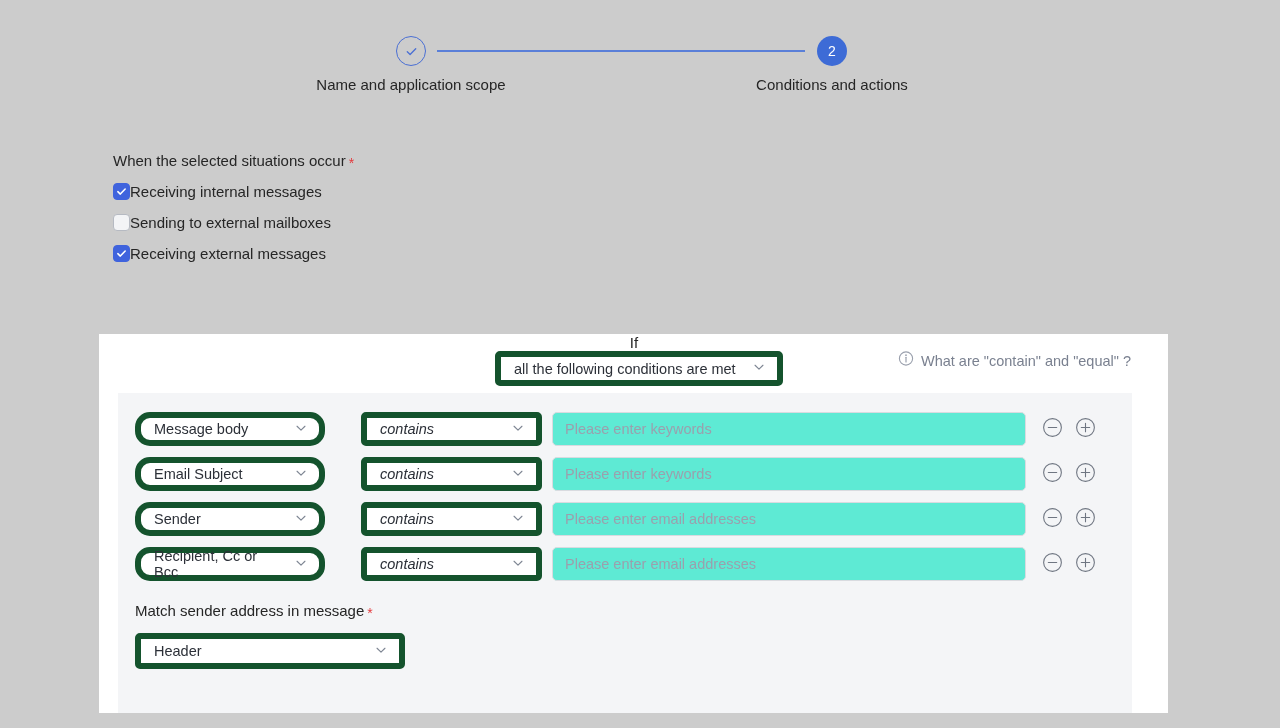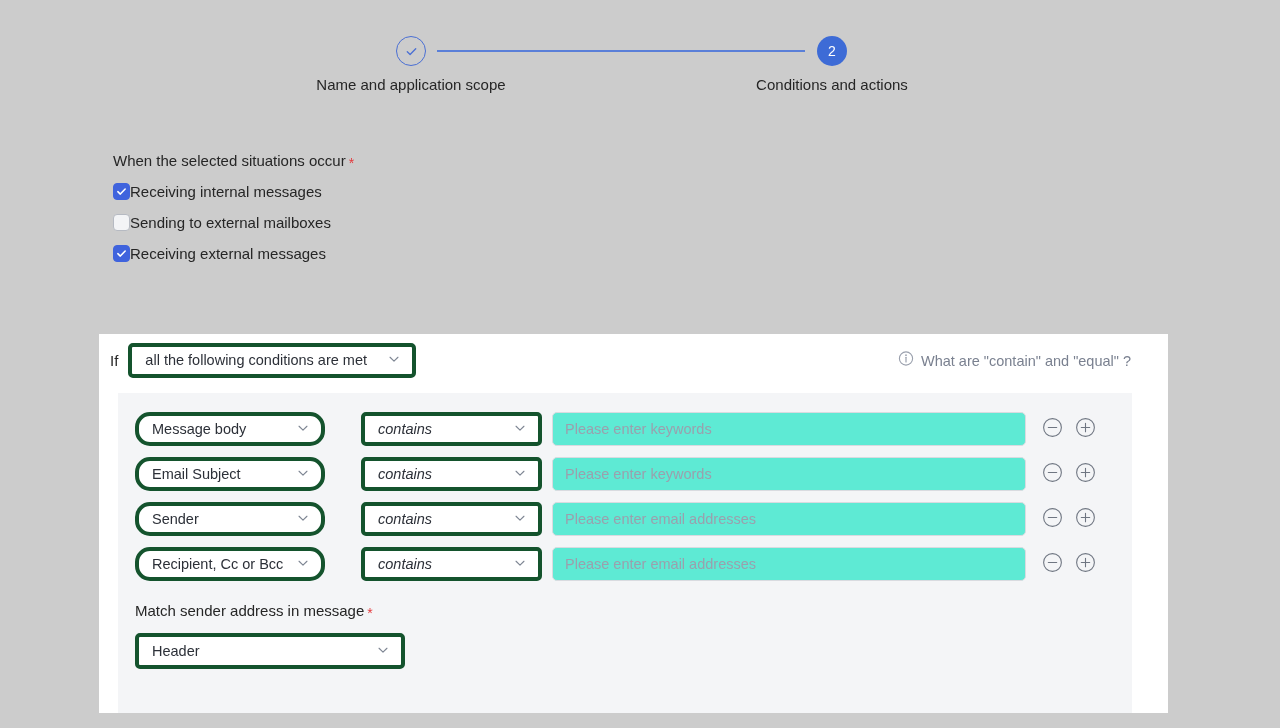--- a/index.html
+++ b/index.html
@@ -127,30 +127,31 @@
     height: 379px;
     background: #ffffff;
     overflow: hidden;
   }
   .card-top {
     display: flex;
     align-items: center;
     height: 52px;
     padding: 0 0 0 11px;
     position: relative;
+    flex-direction: column;
   }
   .if-label {
     font-size: 15px;
     color: #262626;
     margin-right: 10px;
   }
   .sel {
     box-sizing: border-box;
     background: #ffffff;
-    border: 4px solid #14532d;
+    border: 6px solid #14532d;
     border-radius: 5px;
     height: 34px;
     display: flex;
     align-items: center;
     justify-content: space-between;
     padding: 0 11px 0 13px;
     font-size: 14.5px;
     color: #2c3038;
     cursor: pointer;
   }

